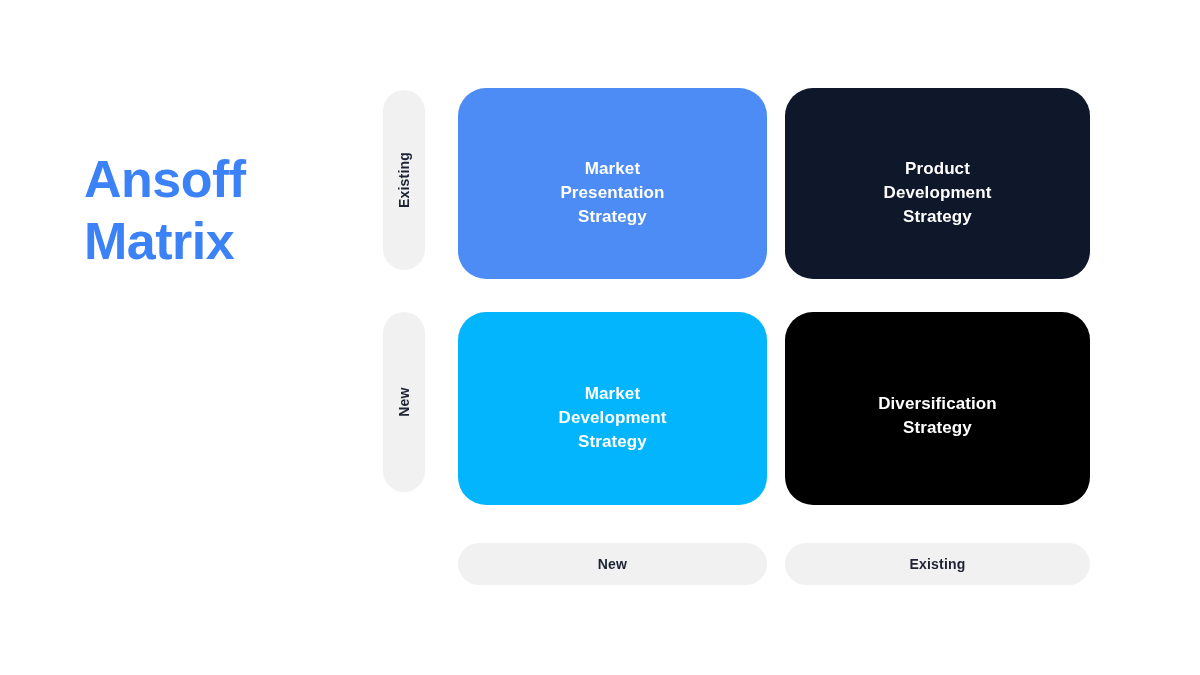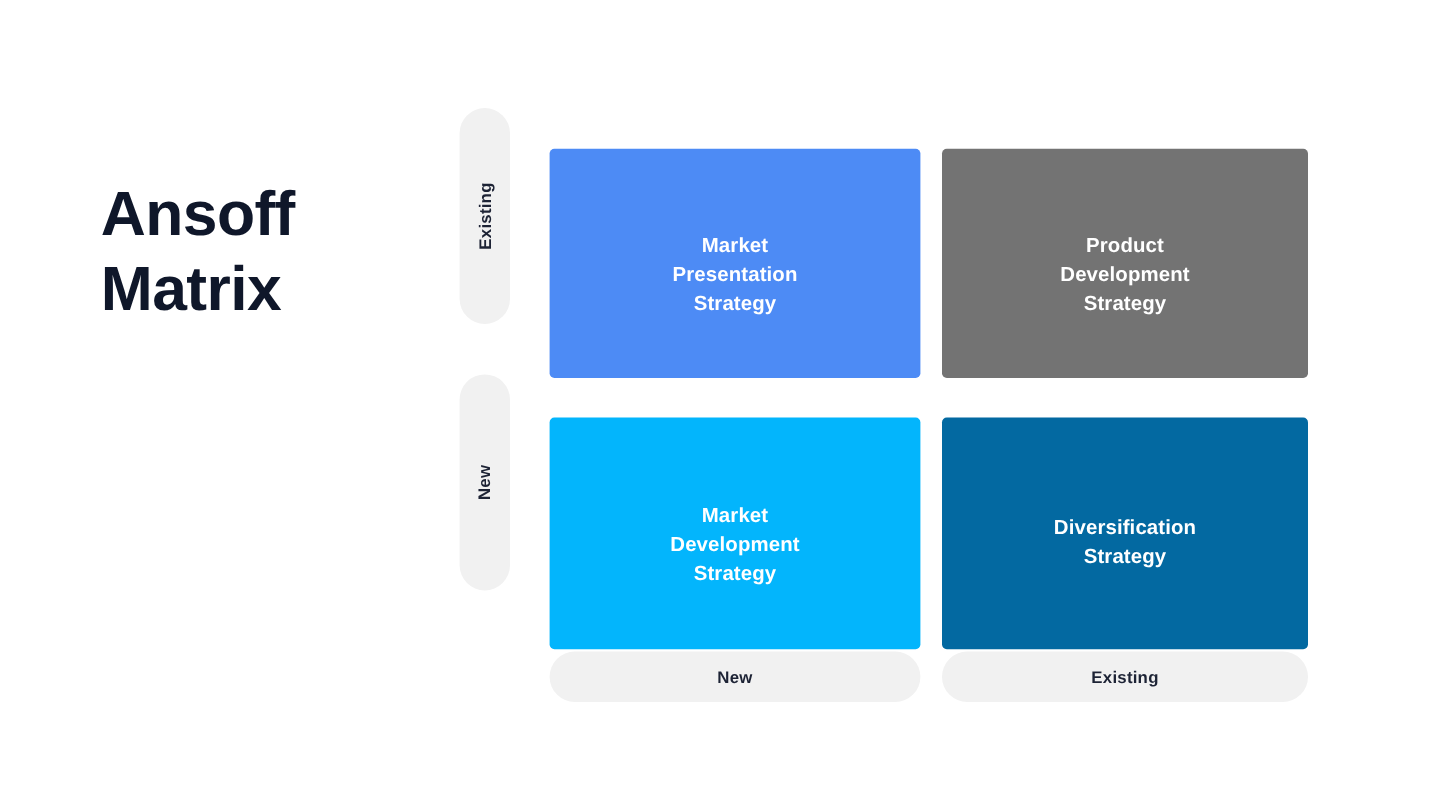--- a/index.html
+++ b/index.html
@@ -94,25 +94,24 @@
     font-weight: bold;
     color: #1d2335;
     letter-spacing: 0.2px;
   }
   #axis-col-new { left: 458px; width: 309px; }
   #axis-col-existing { left: 785px; width: 305px; }
 
   
   .quadrant {
     position: absolute;
-    border-radius: 4px;
+    border-radius: 28px;
     display: flex;
     align-items: center;
     justify-content: center;
-    margin-top: 36px;
   }
   .quadrant .quadrant-text {
     text-align: center;
     color: #ffffff;
     font-size: 17px;
     font-weight: bold;
     line-height: 24px;
     letter-spacing: 0.1px;
     white-space: pre-line;
     padding-top: 18px;
@@ -137,21 +136,21 @@
     left: 785px; top: 312px;
     width: 305px; height: 193px;
     background: #0a50c8;
   }
   #quadrant-diversification .quadrant-text { padding-top: 14px; }
 </style>
 </head>
 <body style="background: rgb(255, 255, 255);">
 
 <div id="left-panel">
-  <div id="page-title" style="color: #0f172a; white-space: pre-line;">Ansoff
+  <div id="page-title" style="color: #3b82f6; white-space: pre-line;">Ansoff
 Matrix</div>
 </div>
 
 <div id="matrix">
 
   <div class="axis-pill-vertical" id="axis-row-existing" style="background: rgb(241, 241, 241);">
     <span class="axis-label" style="color: rgb(29, 35, 53);">Existing</span>
   </div>
 
   <div class="axis-pill-vertical" id="axis-row-new" style="background: rgb(241, 241, 241);">
@@ -165,30 +164,30 @@
   <div class="axis-pill-horizontal" id="axis-col-existing" style="background: rgb(241, 241, 241);">
     <span class="axis-label" style="color: rgb(29, 35, 53);">Existing</span>
   </div>
 
   <div class="quadrant" id="quadrant-market-presentation" style="background: rgb(77, 139, 245);">
     <span class="quadrant-text" style="white-space: pre-line;">Market
 Presentation
 Strategy</span>
   </div>
 
-  <div class="quadrant" id="quadrant-product-development" style="background: #737373;">
+  <div class="quadrant" id="quadrant-product-development" style="background: #0f172a;">
     <span class="quadrant-text" style="white-space: pre-line;">Product
 Development
 Strategy</span>
   </div>
 
   <div class="quadrant" id="quadrant-market-development" style="background: rgb(3, 181, 252);">
     <span class="quadrant-text" style="white-space: pre-line;">Market
 Development
 Strategy</span>
   </div>
 
-  <div class="quadrant" id="quadrant-diversification" style="background: #0369a1;">
+  <div class="quadrant" id="quadrant-diversification" style="background: #000000;">
     <span class="quadrant-text" style="white-space: pre-line;">Diversification
 Strategy</span>
   </div>
 
 </div>
 
 </body></html>

